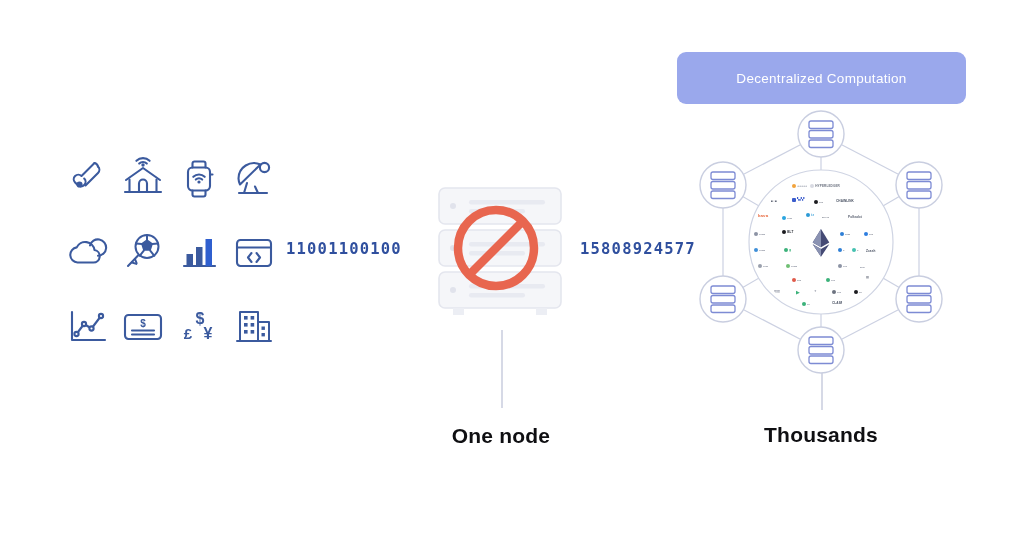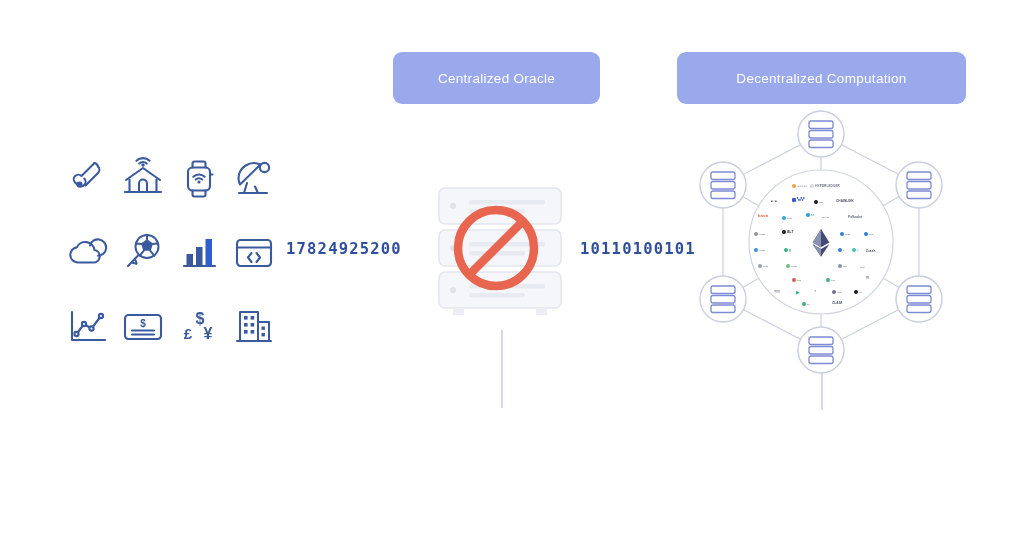--- a/index.html
+++ b/index.html
@@ -113,21 +113,20 @@
   }
   #caption-one-node{left:401px;top:423px;width:200px;}
   #caption-thousands{left:721px;top:422px;width:200px;}
 </style>
 </head>
 <body>
 
 <div class="stage">
 
 
-  <div class="pill" id="pill-oracle">Centralized Oracle</div>
 
   <div class="pill" id="pill-decentral">Decentralized Computation</div>
 
   <div class="icon-grid">
 
     <div class="icon-cell">
       <svg width="40" height="40" viewBox="0 0 40 40" fill="none" stroke="#3b5a9e" stroke-width="2.1" stroke-linecap="round" stroke-linejoin="round">
         <path d="M30 7.5 a4.6 4.6 0 0 1 0 6.5 L17.5 26.5"></path>
         <path d="M26.5 4 a4.6 4.6 0 0 1 3.5 3.5"></path>
         <path d="M26.5 4 L13.5 17 a4.6 4.6 0 0 0 -6.4 0 a4.6 4.6 0 0 0 0 6.5 l2.6 2.6 a4.6 4.6 0 0 0 6.5 0 a4.6 4.6 0 0 0 0 -6.5"></path>
@@ -248,23 +247,23 @@
         <rect x="16.6" y="16" width="3.6" height="3.6" fill="#3b5a9e" stroke="none"></rect>
         <rect x="10" y="23" width="3.6" height="3.6" fill="#3b5a9e" stroke="none"></rect>
         <rect x="16.6" y="23" width="3.6" height="3.6" fill="#3b5a9e" stroke="none"></rect>
         <rect x="27.5" y="19.5" width="3.4" height="3.4" fill="#3b5a9e" stroke="none"></rect>
         <rect x="27.5" y="26" width="3.4" height="3.4" fill="#3b5a9e" stroke="none"></rect>
       </svg>
     </div>
 
   </div>
 
-  <div class="binary" id="binary-left">17824925200</div>
-
-  <div class="binary" id="binary-right">10110100101</div>
+  <div class="binary" id="binary-left">11001100100</div>
+
+  <div class="binary" id="binary-right">15808924577</div>
 
   <div id="server-wrap">
     <svg width="150" height="145" viewBox="0 0 150 145">
       <g>
         <rect x="14" y="6" width="122" height="36" rx="6" fill="#f5f6f9" stroke="#e4e6ee" stroke-width="1.6"></rect>
         <rect x="14" y="48" width="122" height="36" rx="6" fill="#f5f6f9" stroke="#e4e6ee" stroke-width="1.6"></rect>
         <rect x="14" y="90" width="122" height="36" rx="6" fill="#f5f6f9" stroke="#e4e6ee" stroke-width="1.6"></rect>
         <circle cx="28" cy="24" r="3" fill="#e1e3ec"></circle>
         <circle cx="28" cy="66" r="3" fill="#e1e3ec"></circle>
         <circle cx="28" cy="108" r="3" fill="#e1e3ec"></circle>
@@ -476,17 +475,19 @@
       </div>
 
     <svg class="eth-mark" viewBox="0 0 22 34" aria-hidden="true">
       <path d="M11 1 L20.4 16.3 L11 21.8 L1.6 16.3 Z" fill="#454a75"></path>
       <path d="M11 1 L11 21.8 L1.6 16.3 Z" fill="#8a92b2"></path>
       <path d="M11 23.8 L20.4 18.3 L11 32.6 L1.6 18.3 Z" fill="#454a75"></path>
       <path d="M11 23.8 L11 32.6 L1.6 18.3 Z" fill="#8a92b2"></path>
     </svg>
   </div>
 
+  <div class="caption" id="caption-one-node">One node</div>
 
   <div class="caption" id="caption-thousands">
+    <div>Thousands</div>
   </div>
 
 </div>
 
 </body></html>

